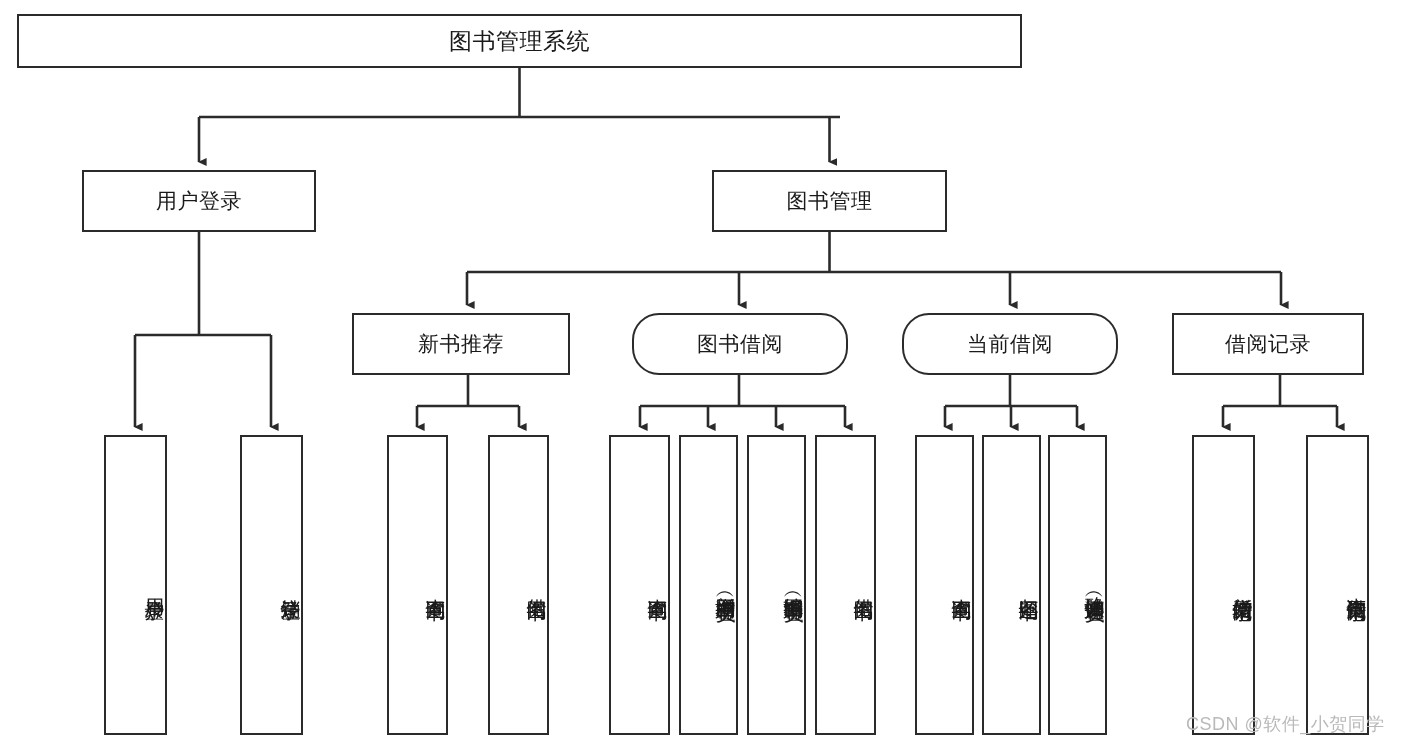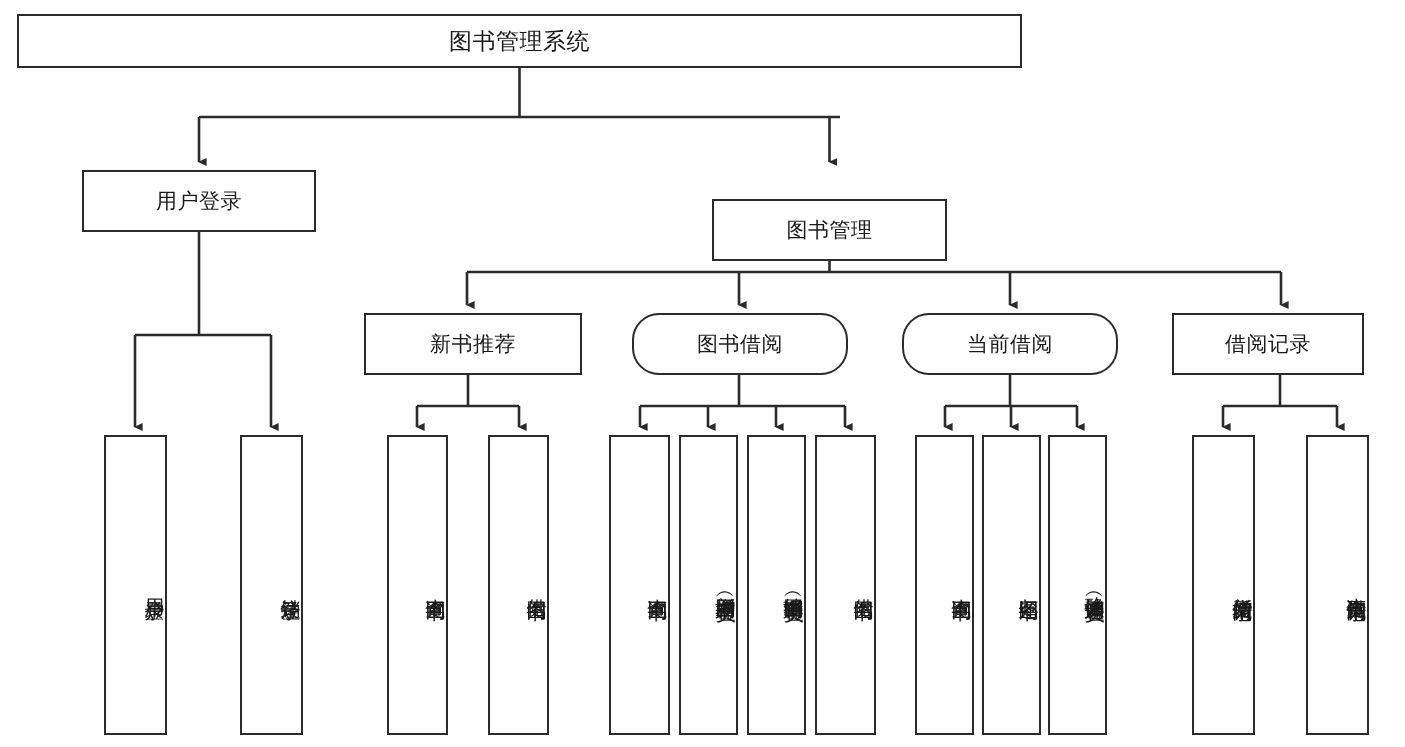--- a/index.html
+++ b/index.html
@@ -124,25 +124,25 @@
     </g>
   </svg>
 
   <div class="node horiz" id="root-node" style="left:17px; top:14px; width:1005px; height:54px;">
     <span>图书管理系统</span>
   </div>
 
   <div class="node horiz" style="left:82px; top:170px; width:234px; height:62px;">
     <span>用户登录</span>
   </div>
-  <div class="node horiz" style="left:712px; top:170px; width:235px; height:62px;margin-top:29px;">
+  <div class="node horiz" style="left:712px; top:170px; width:235px; height:62px;">
     <span>图书管理</span>
   </div>
 
-  <div class="node horiz" style="left:364px; top:313px; width:218px; height:62px;">
+  <div class="node horiz" style="left:352px; top:313px; width:218px; height:62px;">
     <span>新书推荐</span>
   </div>
   <div class="node horiz" style="left:632px; top:313px; width:216px; height:62px;border-radius:27px;">
     <span>图书借阅</span>
   </div>
   <div class="node horiz" style="left:902px; top:313px; width:216px; height:62px;border-radius:27px;">
     <span>当前借阅</span>
   </div>
   <div class="node horiz" style="left:1172px; top:313px; width:192px; height:62px;">
     <span>借阅记录</span>
@@ -185,14 +185,15 @@
     <span class="vlabel">确认归还（管理员）</span>
   </div>
 
   <div class="node vert" style="left:1192px; top:435px; width:63px; height:300px;">
     <span class="vlabel">新增借阅记录</span>
   </div>
   <div class="node vert" style="left:1306px; top:435px; width:63px; height:300px;">
     <span class="vlabel">查询借阅记录</span>
   </div>
 
+  <div class="watermark">CSDN @软件_小贺同学</div>
 
 </div>
 
 </body></html>

